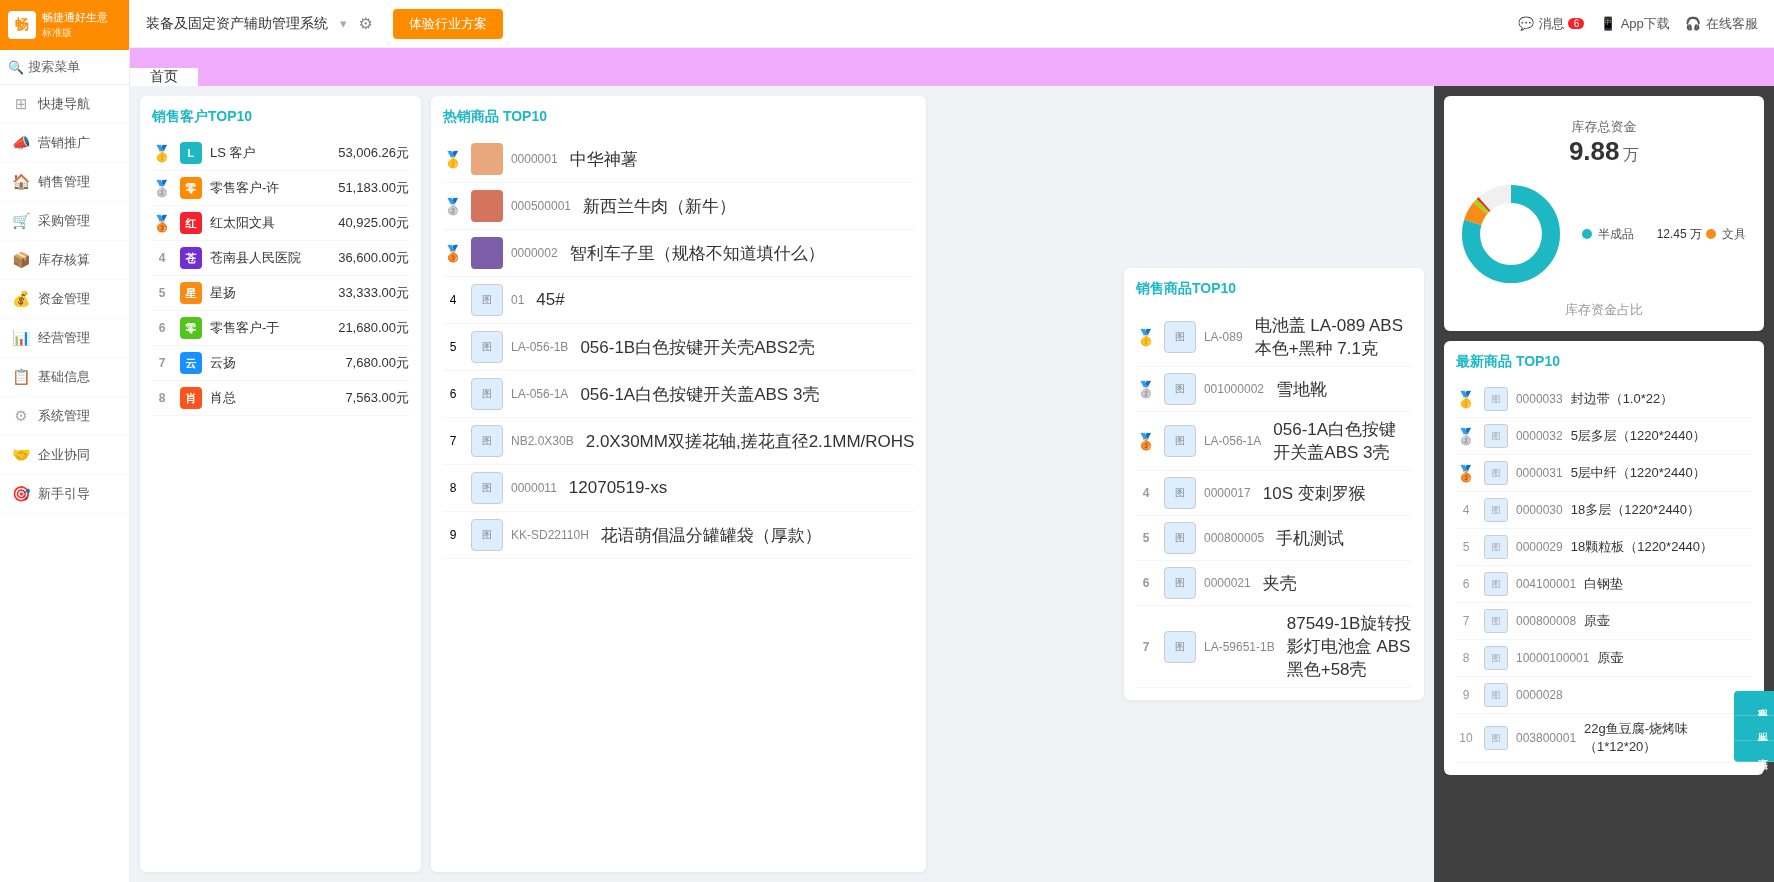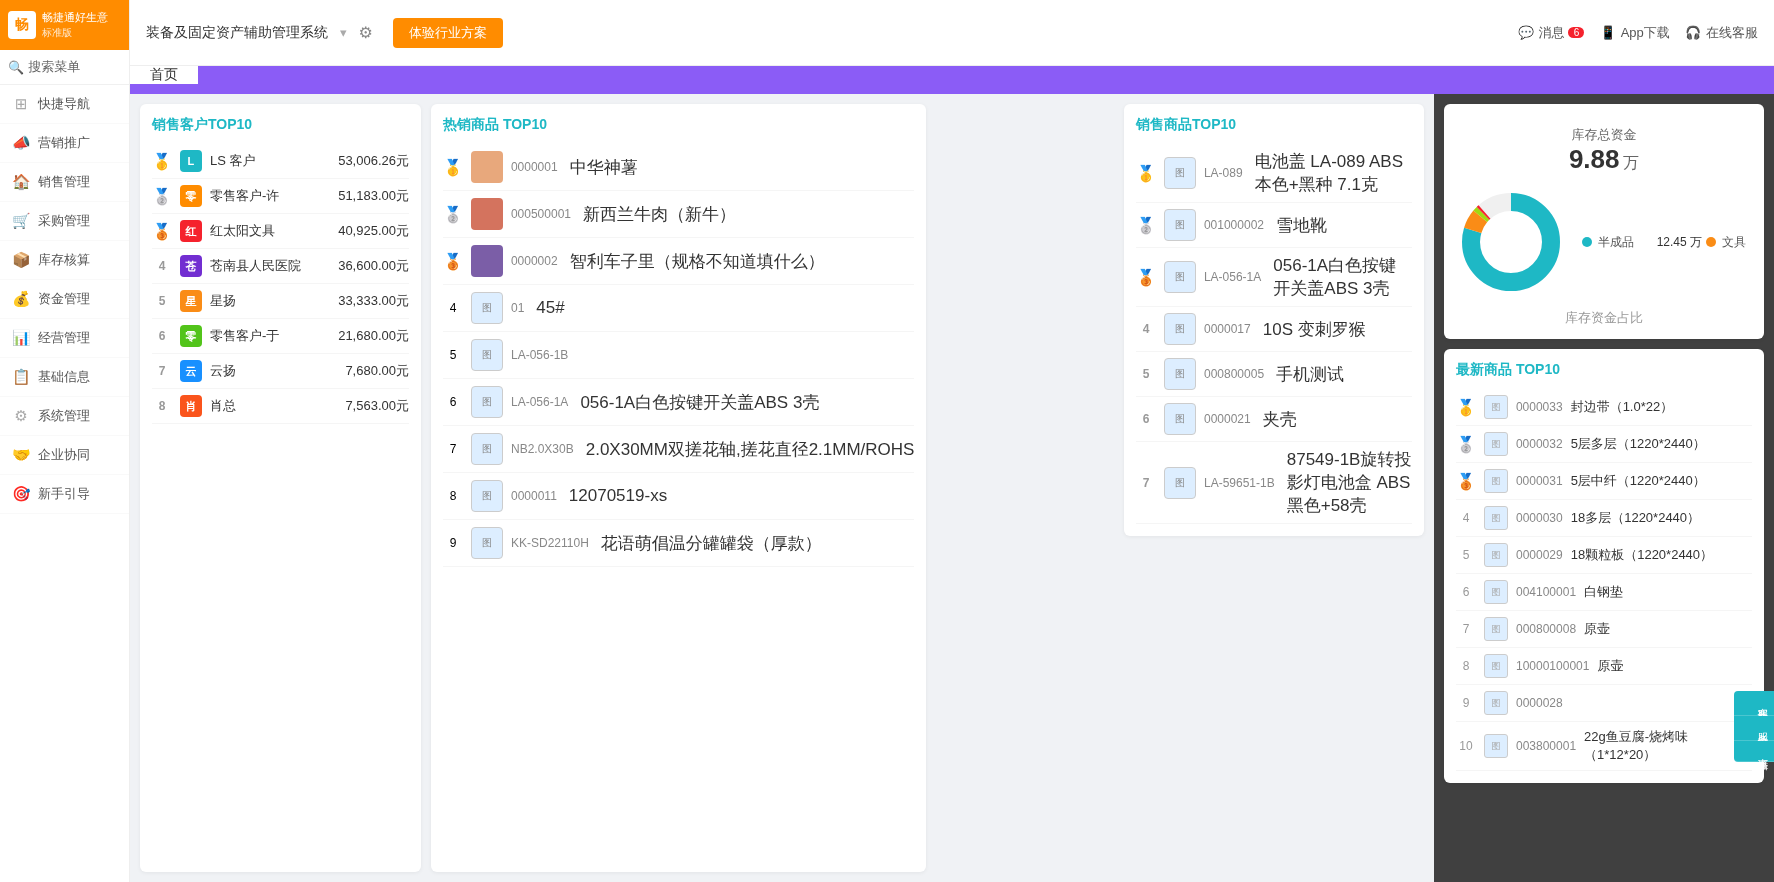--- a/index.html
+++ b/index.html
@@ -63,21 +63,21 @@
       display: flex;
       flex-direction: column;
       overflow: hidden;
     }
     .topbar {
       background: #fff;
       border-bottom: 1px solid #eee;
       display: flex;
       align-items: center;
       padding: 0 16px;
-      height: 66px;
+      height: 48px;
       gap: 12px;
     }
     .topbar-btn {
       background: #ff8c00;
       color: #fff;
       border: none;
       padding: 6px 16px;
       border-radius: 4px;
       cursor: pointer;
       font-size: 13px;
@@ -97,24 +97,24 @@
       color: #fff;
       border-radius: 8px;
       font-size: 10px;
       padding: 0 4px;
       min-width: 16px;
       text-align: center;
     }
 
     
     .nav-tabs {
-      background: #8b5cf6;
-      display: flex;
-      align-items: flex-start;
-      height: 28px;
+      background: #f0abfc;
+      display: flex;
+      align-items: flex-end;
+      height: 38px;
     }
     .nav-tab {
       padding: 0 20px;
       display: flex;
       align-items: center;
       color: #fff;
       cursor: pointer;
       font-size: 14px;
     }
     .nav-tab.active { background: #fff; color: #333; font-weight: 500; }
@@ -214,20 +214,21 @@
 
     
     .content-mid {
       width: 320px;
       flex-shrink: 0;
       overflow-y: auto;
       padding: 10px;
       display: flex;
       flex-direction: column;
       gap: 10px;
+      justify-content: center;
     }
 
     
     .inventory-total {
       text-align: center;
       padding: 10px 0 4px;
     }
     .inventory-total-label { color: #666; font-size: 13px; }
     .inventory-total-amount { font-size: 26px; font-weight: bold; color: #333; }
     .inventory-total-unit { font-size: 16px; color: #666; }
@@ -479,20 +480,21 @@
             <div class="hot-row">
     <span class="hot-rank">4</span>
     <div class="product-thumb-placeholder">图</div>
     <span class="product-code">01</span>
     <span class="product-name">45#</span>
   </div>
             <div class="hot-row">
     <span class="hot-rank">5</span>
     <div class="product-thumb-placeholder">图</div>
     <span class="product-code">LA-056-1B</span>
+    <span class="product-name">056-1B白色按键开关壳ABS2壳</span>
   </div>
             <div class="hot-row">
     <span class="hot-rank">6</span>
     <div class="product-thumb-placeholder">图</div>
     <span class="product-code">LA-056-1A</span>
     <span class="product-name">056-1A白色按键开关盖ABS 3壳</span>
   </div>
             <div class="hot-row">
     <span class="hot-rank">7</span>
     <div class="product-thumb-placeholder">图</div>

